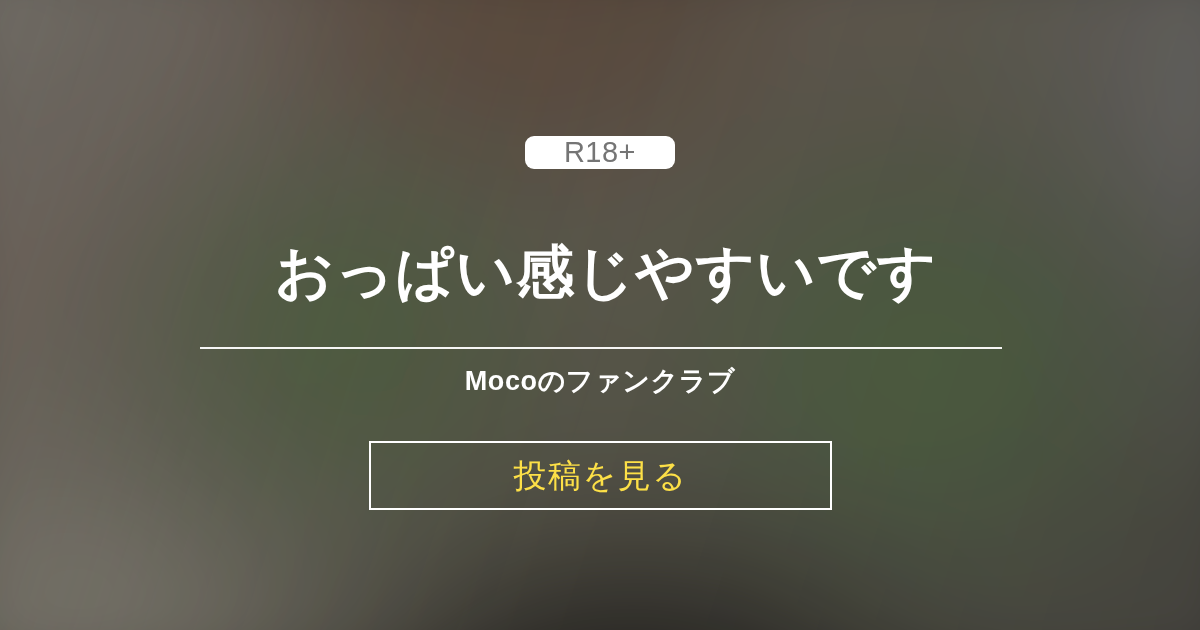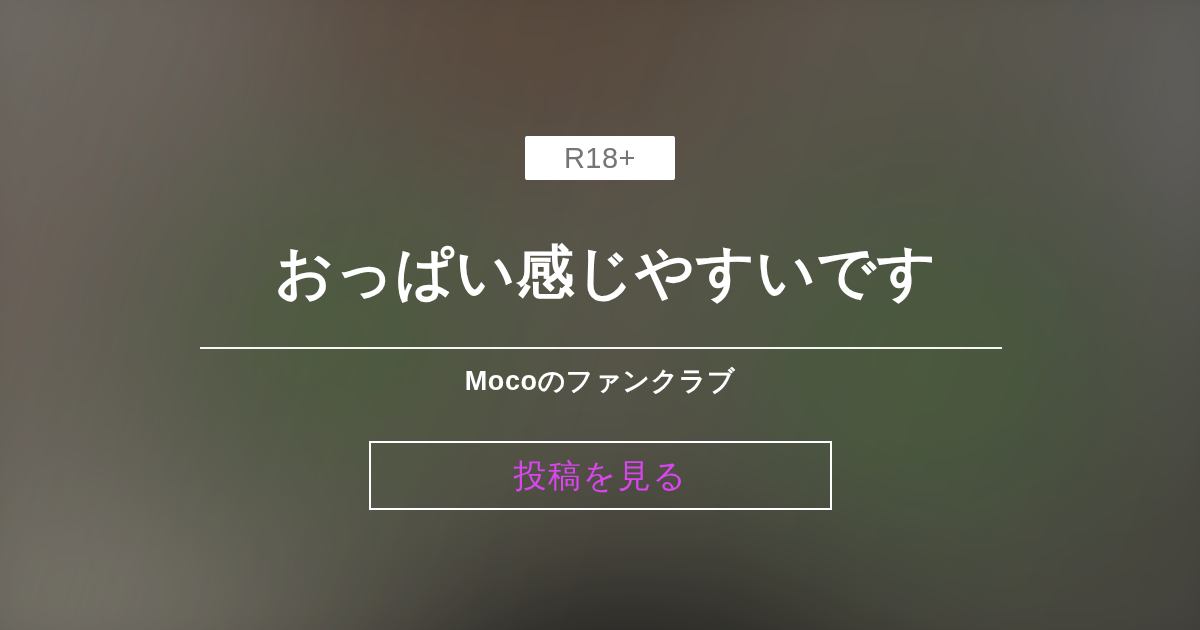--- a/index.html
+++ b/index.html
@@ -93,28 +93,28 @@
     flex-direction: column;
     align-items: center;
   }
 
   .age-badge {
     position: absolute;
     left: 50%;
     top: 136px;
     transform: translateX(-50%);
     min-width: 150px;
-    height: 44px;
+    height: 33px;
     box-sizing: border-box;
     display: flex;
     align-items: center;
     justify-content: center;
     padding: 16px 20px;
     background: #ffffff;
-    border-radius: 2px;
+    border-radius: 9px;
     color: #757575;
     font-size: 29px;
     font-weight: 400;
     letter-spacing: 0.5px;
     line-height: 1;
   }
 
   .headline {
     position: absolute;
     left: 12px;
@@ -158,21 +158,21 @@
     left: 369px;
     top: 441px;
     width: 463px;
     height: 69px;
     box-sizing: border-box;
     display: flex;
     align-items: center;
     justify-content: center;
     border: 2px solid #ffffff;
     background: transparent;
-    color: #d946ef;
+    color: #fde047;
     font-size: 33px;
     font-weight: 400;
     letter-spacing: 1.5px;
     line-height: 1;
     cursor: pointer;
     padding: 16px;
   }
 </style>
 </head>
 <body>

